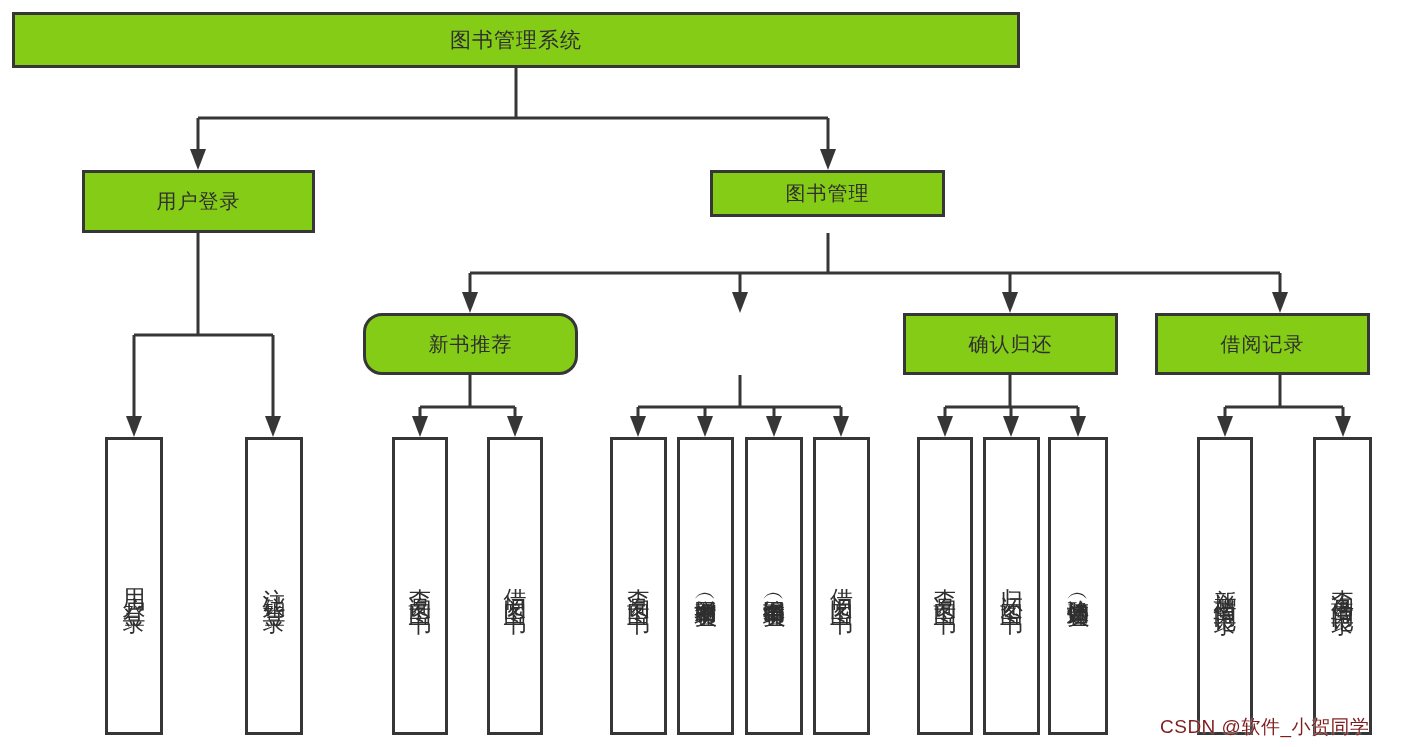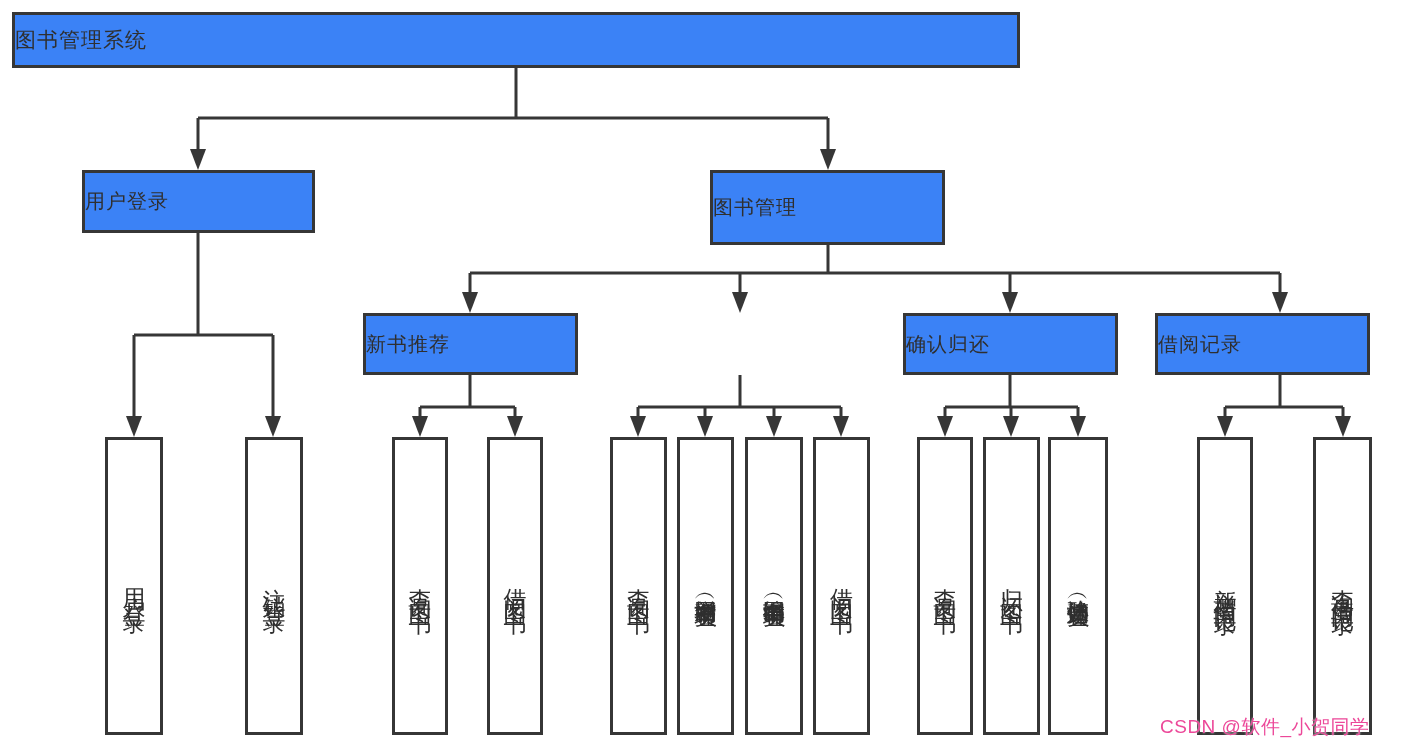--- a/index.html
+++ b/index.html
@@ -5,44 +5,44 @@
   html,body{margin:0;padding:0;background:#ffffff;}
   body{font-family:"Liberation Sans","DejaVu Sans",sans-serif;}
   #canvas{
     position:relative;width:1405px;height:747px;background:#ffffff;overflow:hidden;
   }
   #wires{position:absolute;left:0;top:0;width:1405px;height:747px;}
   #wires path{stroke:#363636;stroke-width:3;fill:none;}
   #wires polygon{fill:#363636;stroke:none;}
   .hbox{
     position:absolute;box-sizing:border-box;
-    border:3px solid #363636;background:#3b82f6;
-    display:flex;align-items:center;justify-content:flex-start;
+    border:3px solid #363636;background:#84cc16;
+    display:flex;align-items:center;justify-content:center;
     font-size:20px;color:#2f2f2f;letter-spacing:1px;white-space:nowrap;
   }
   .root{left:12px;top:12px;width:1008px;height:56px;font-size:21px;}
   .l2a{left:82px;top:170px;width:233px;height:63px;}
-  .l2b{left:710px;top:170px;width:235px;height:75px;}
+  .l2b{left:710px;top:170px;width:235px;height:47px;}
   .l3{top:313px;width:215px;height:62px;}
-  .l3a{left:363px;} .l3b{left:633px;} .l3c{left:903px;} .l3d{left:1155px;}
+  .l3a{left:363px;border-radius:19px;} .l3b{left:633px;} .l3c{left:903px;} .l3d{left:1155px;}
   .vbox{
     position:absolute;box-sizing:border-box;top:437px;height:298px;width:57px;
     border:3px solid #363636;background:#ffffff;
     display:flex;align-items:center;justify-content:center;
   }
   .vbox span{
     writing-mode:vertical-rl;text-orientation:mixed;
     font-size:23px;color:#2f2f2f;letter-spacing:8px;line-height:1;
     white-space:nowrap;
   }
   .vbox.mid span{letter-spacing:5px;}
   .vbox.dense span{font-size:22px;letter-spacing:1px;}
   .watermark{
     position:absolute;left:1160px;top:714px;width:240px;
-    font-size:19px;color:#ec4899;letter-spacing:0.5px;white-space:nowrap;
+    font-size:19px;color:#7f1d1d;letter-spacing:0.5px;white-space:nowrap;
     text-shadow:0 0 2px #ffffff;
   }
 </style>
 </head>
 <body>
 
 <div id="canvas">
 
   <svg id="wires" viewBox="0 0 1405 747" xmlns="http://www.w3.org/2000/svg">
 

